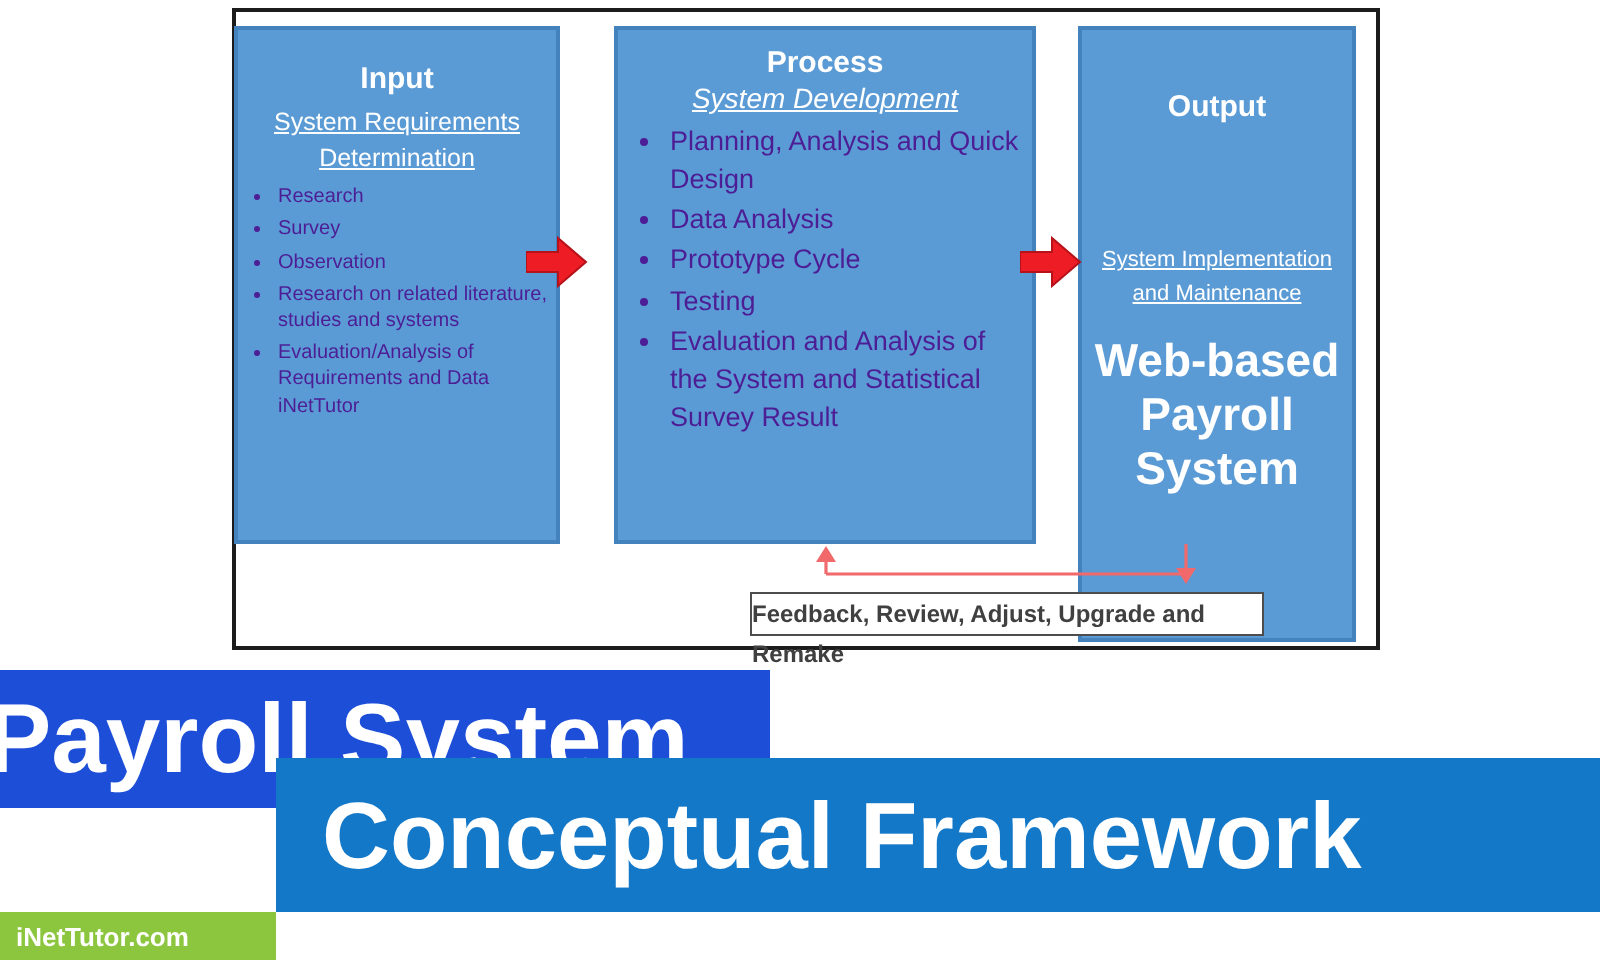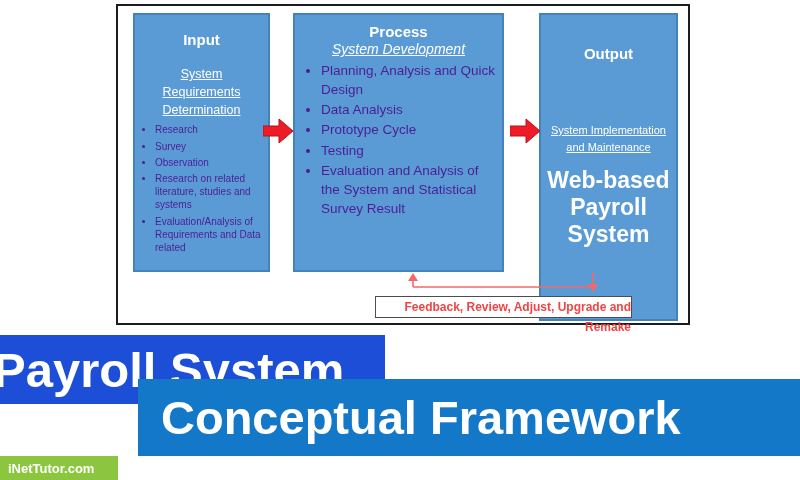--- a/index.html
+++ b/index.html
@@ -10,82 +10,82 @@
   
   .panel{
     position:absolute;left:116px;top:4px;width:574px;height:321px;
     box-sizing:border-box;border:2px solid #1c1c1c;background:#ffffff;
   }
   .flowbox{
     position:absolute;box-sizing:border-box;
     background:#5b9bd5;border:2px solid #4382bd;
     color:#ffffff;text-align:center;
   }
-  .box-input{left:133px;top:13px;width:137px;height:259px;padding-top:16px;}
-  .box-process{left:293px;top:13px;width:211px;height:259px;padding-top:8px;}
+  .box-input{left:117px;top:13px;width:163px;height:259px;padding-top:16px;}
+  .box-process{left:307px;top:13px;width:211px;height:259px;padding-top:8px;}
   .box-output{left:539px;top:13px;width:139px;height:308px;padding-top:30px;}
   .box-title{font-size:15px;font-weight:bold;}
   .box-sub{text-decoration:underline;}
-  .sub-input{font-size:12.5px;line-height:1.45;margin-top:17px;padding:0 6px;}
+  .sub-input{font-size:12.5px;line-height:1.45;margin-top:4px;padding:0 6px;}
   .sub-process{font-size:14px;margin-top:1px;font-style:italic;}
   .sub-output{font-size:11px;line-height:1.5;margin-top:60px;padding:0 6px;}
   .bullets{margin:0;text-align:left;color:#4c1d95;}
   .bullets-input{margin-top:4px;padding-left:20px;padding-right:2px;font-size:10px;line-height:1.32;}
   .bullets-input li{margin-bottom:3px;}
   .bullets-process{margin-top:4px;padding-left:26px;padding-right:4px;font-size:13.5px;line-height:1.42;}
   .bullets-process li{margin-bottom:1px;}
   .output-result{margin-top:12px;font-size:23px;font-weight:bold;line-height:1.18;}
   
   .block-arrow{position:absolute;width:31px;height:26px;}
   .arrow-1{left:263px;top:118px;}
   .arrow-2{left:510px;top:118px;}
   
   .connector{position:absolute;left:0;top:0;width:800px;height:480px;pointer-events:none;}
   .feedback-box{
     position:absolute;left:375px;top:296px;width:257px;height:22px;box-sizing:border-box;
     background:#ffffff;border:1px solid #4d4d4d;
-    font-size:12px;font-weight:600;color:#ef4444;text-align:right;line-height:20px;
+    font-size:12px;font-weight:600;color:#404040;text-align:left;line-height:20px;
   }
   
   .gold-banner{
     position:absolute;left:0;top:335px;width:385px;height:69px;background:#1d4ed8;
     display:flex;align-items:center;overflow:hidden;
   }
   .gold-banner .big-title{
     color:#ffffff;font-weight:bold;font-size:49px;white-space:nowrap;margin-left:-7px;
   }
   .blue-banner{
     position:absolute;left:138px;top:379px;width:662px;height:77px;background:#1478c8;
     display:flex;align-items:center;overflow:hidden;
   }
   .blue-banner .big-title{
     color:#ffffff;font-weight:bold;font-size:47px;white-space:nowrap;padding-left:23px;
   }
   .green-bar{
-    position:absolute;left:0;top:456px;width:118px;height:24px;background:#8cc63e;
+    position:absolute;left:0;top:456px;width:138px;height:24px;background:#8cc63e;
     display:flex;align-items:center;
   }
   .green-bar .watermark{color:#ffffff;font-weight:bold;font-size:13px;padding-left:8px;}
 </style>
 </head>
 <body>
 
 <div class="stage">
 
   <div class="panel"></div>
 
   <div class="flowbox box-input">
     <div class="box-title">Input</div>
     <div class="box-sub sub-input">System Requirements Determination</div>
     <ul class="bullets bullets-input">
         <li>Research</li>
         <li>Survey</li>
         <li>Observation</li>
         <li>Research on related literature, studies and systems</li>
-        <li>Evaluation/Analysis of Requirements and Data related</li>
+        <li>Evaluation/Analysis of Requirements and Data iNetTutor</li>
       </ul>
   </div>
 
   <div class="flowbox box-process">
     <div class="box-title">Process</div>
     <div class="box-sub sub-process">System Development</div>
     <ul class="bullets bullets-process">
         <li>Planning, Analysis and Quick Design</li>
         <li>Data Analysis</li>
         <li>Prototype Cycle</li>

